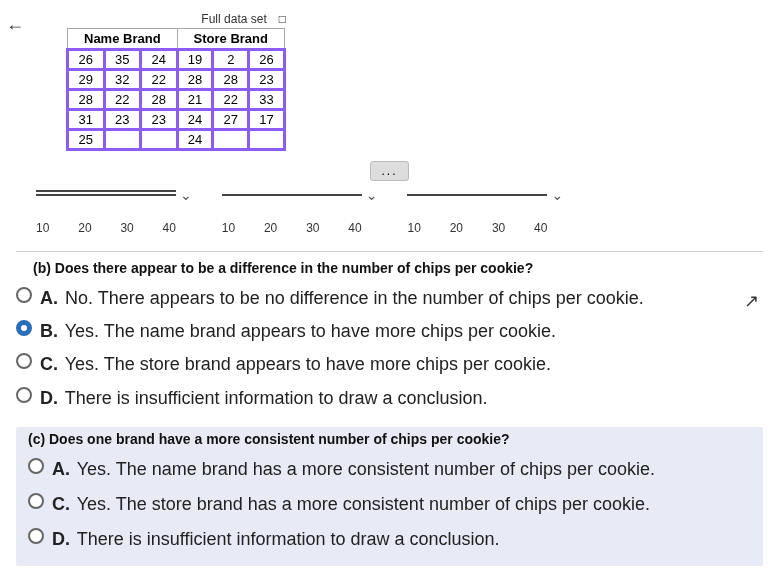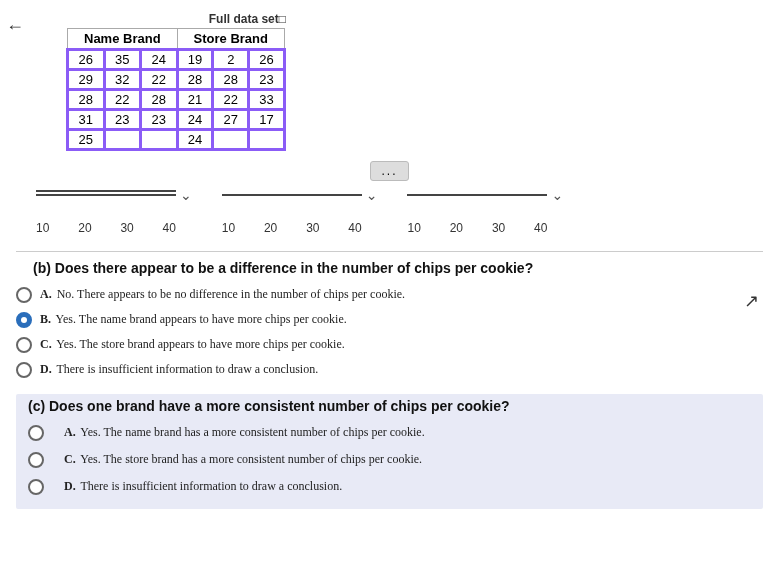--- a/index.html
+++ b/index.html
@@ -40,22 +40,21 @@
       max-width: 420px;
     }
     .full-data-label {
       text-align: right;
       font-size: 12px;
       color: #333;
       margin-bottom: 2px;
       display: flex;
       justify-content: flex-end;
       align-items: center;
-      gap: 0;
-      font-weight: bold;
+      gap: 12px;
     }
     .data-table {
       border-collapse: collapse;
       font-size: 13px;
     }
     .data-table th {
       border: 1px solid #aaa;
       padding: 2px 16px;
       background: #fff;
       font-weight: bold;
@@ -157,24 +156,23 @@
       background: #2a6ebb;
     }
     .radio-circle.checked::after {
       content: '';
       width: 6px;
       height: 6px;
       border-radius: 50%;
       background: #fff;
     }
     .option-label {
-      font-size: 12px;
+      font-size: 18px;
       color: #222;
       line-height: 1.4;
-      font-family: Liberation Serif, serif;
     }
     .option-key {
       font-weight: bold;
       margin-right: 2px;
     }
     .section-c {
       background: #e8eaf6;
       padding: 4px 12px;
       margin-bottom: 10px;
       border-radius: 2px;
@@ -184,21 +182,20 @@
       font-weight: bold;
       color: #111;
       margin-bottom: 0;
     }
     .section-c-options {
       list-style: none;
       margin-top: 10px;
     }
     .section-c-options .option-item {
       margin-bottom: 10px;
-      gap: 12px;
     }
     .divider-line {
       width: 100%;
       height: 1px;
       background: #ccc;
       margin: 8px 0;
     }
     .cursor-pointer {
       position: absolute;
       right: 20px;

